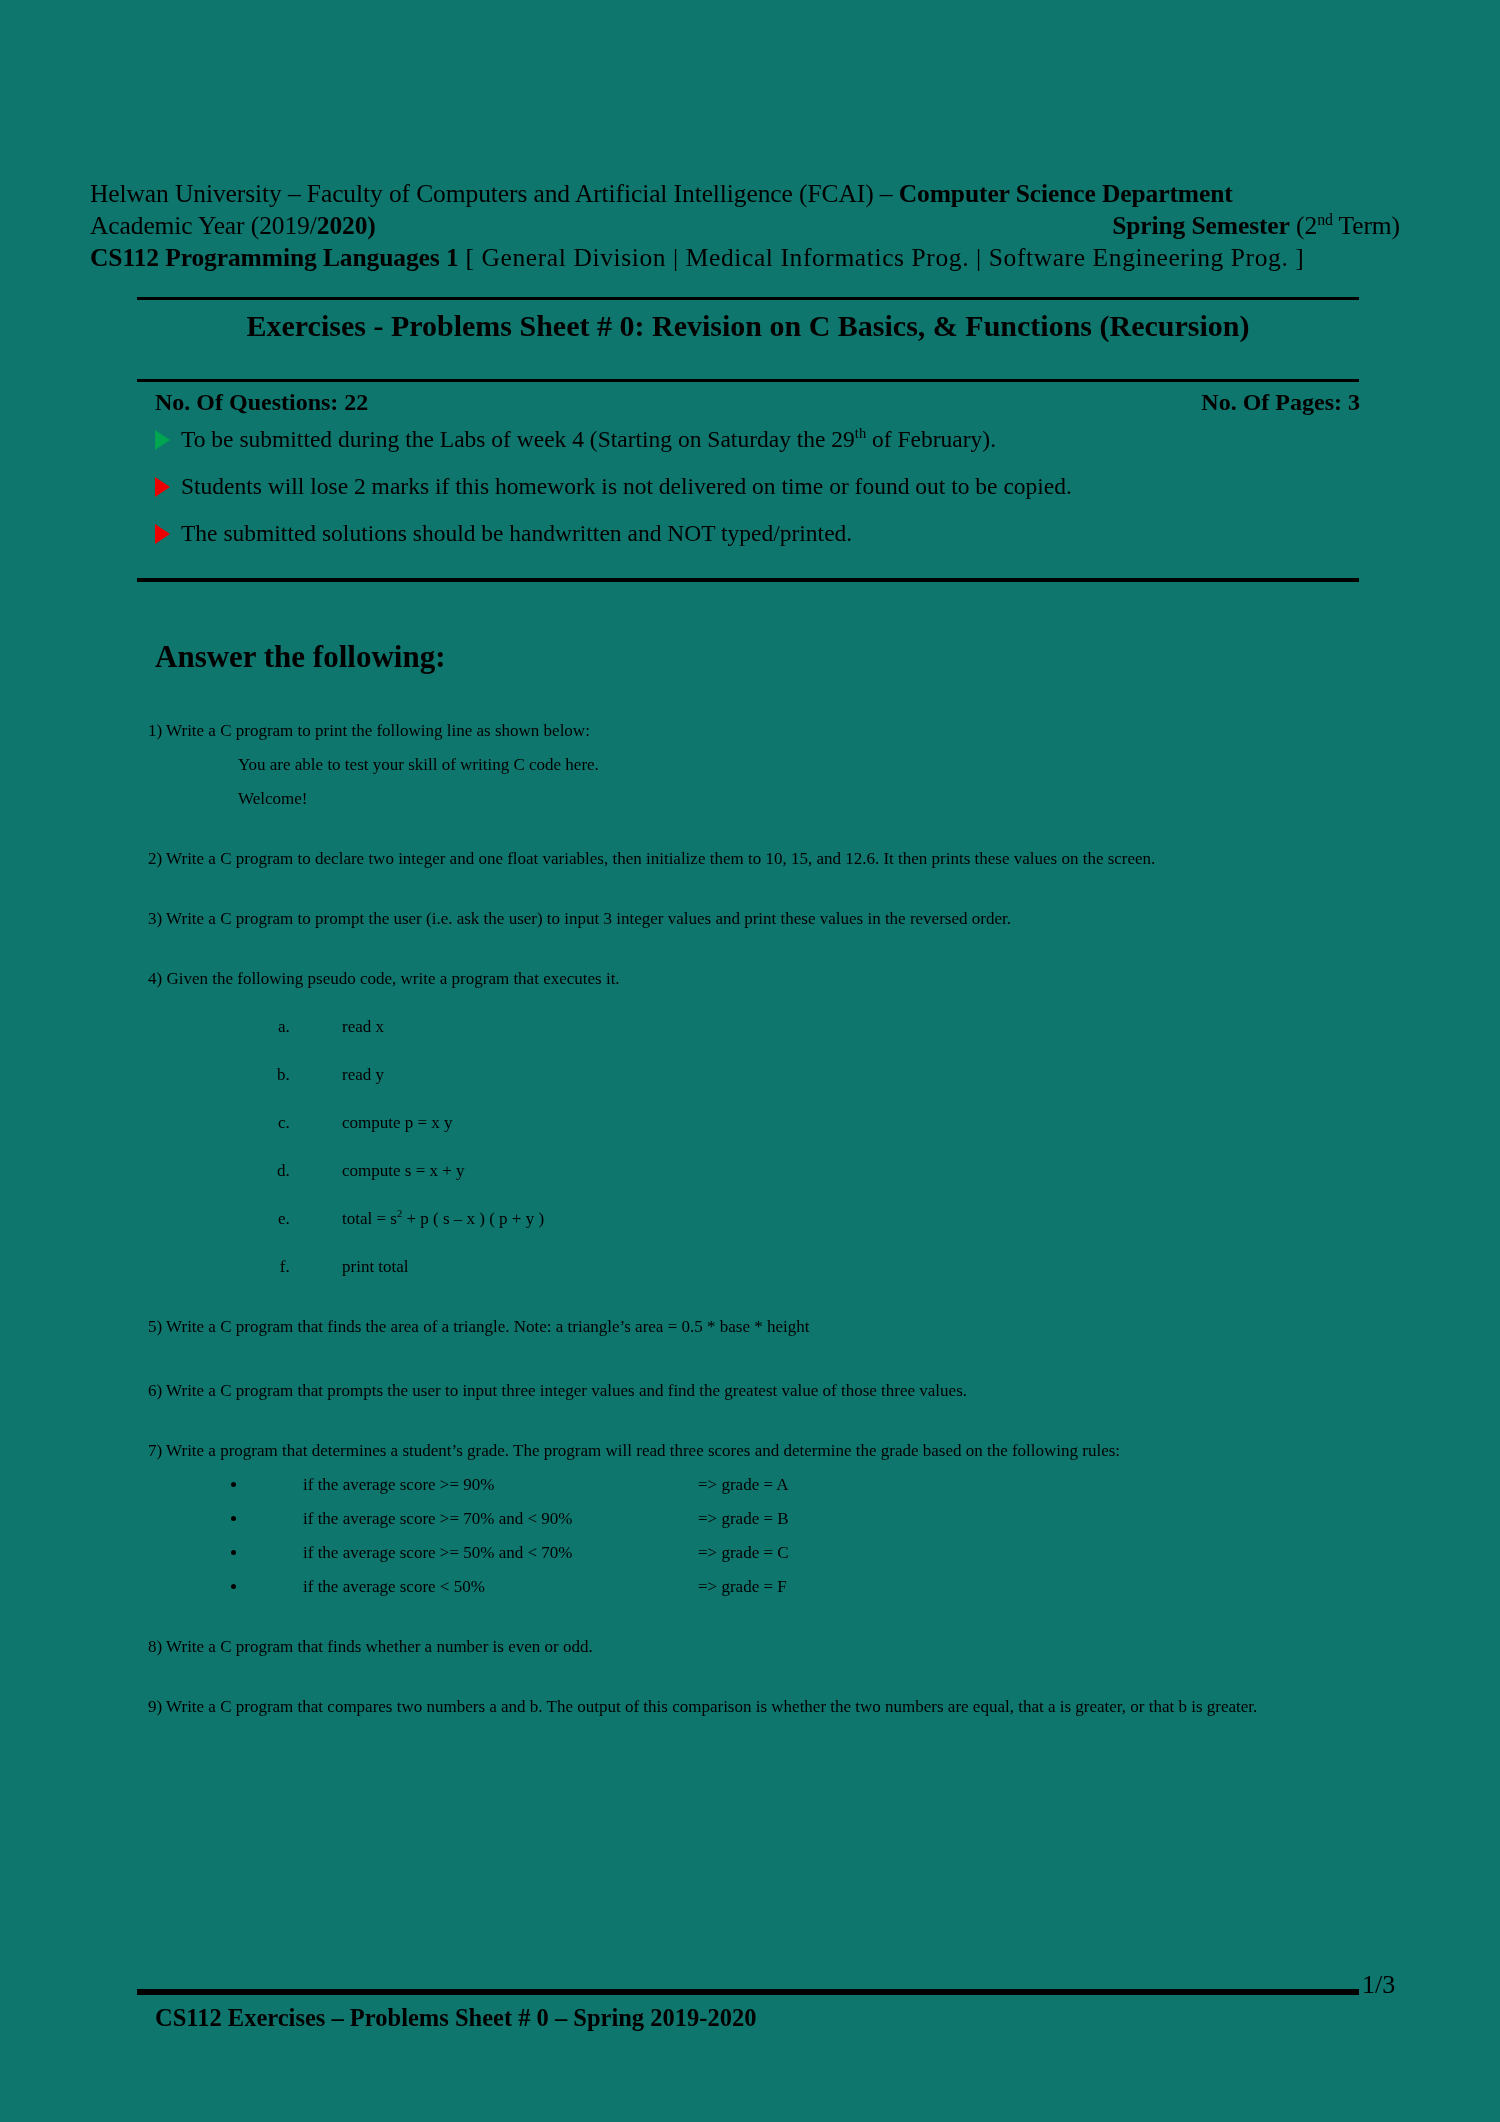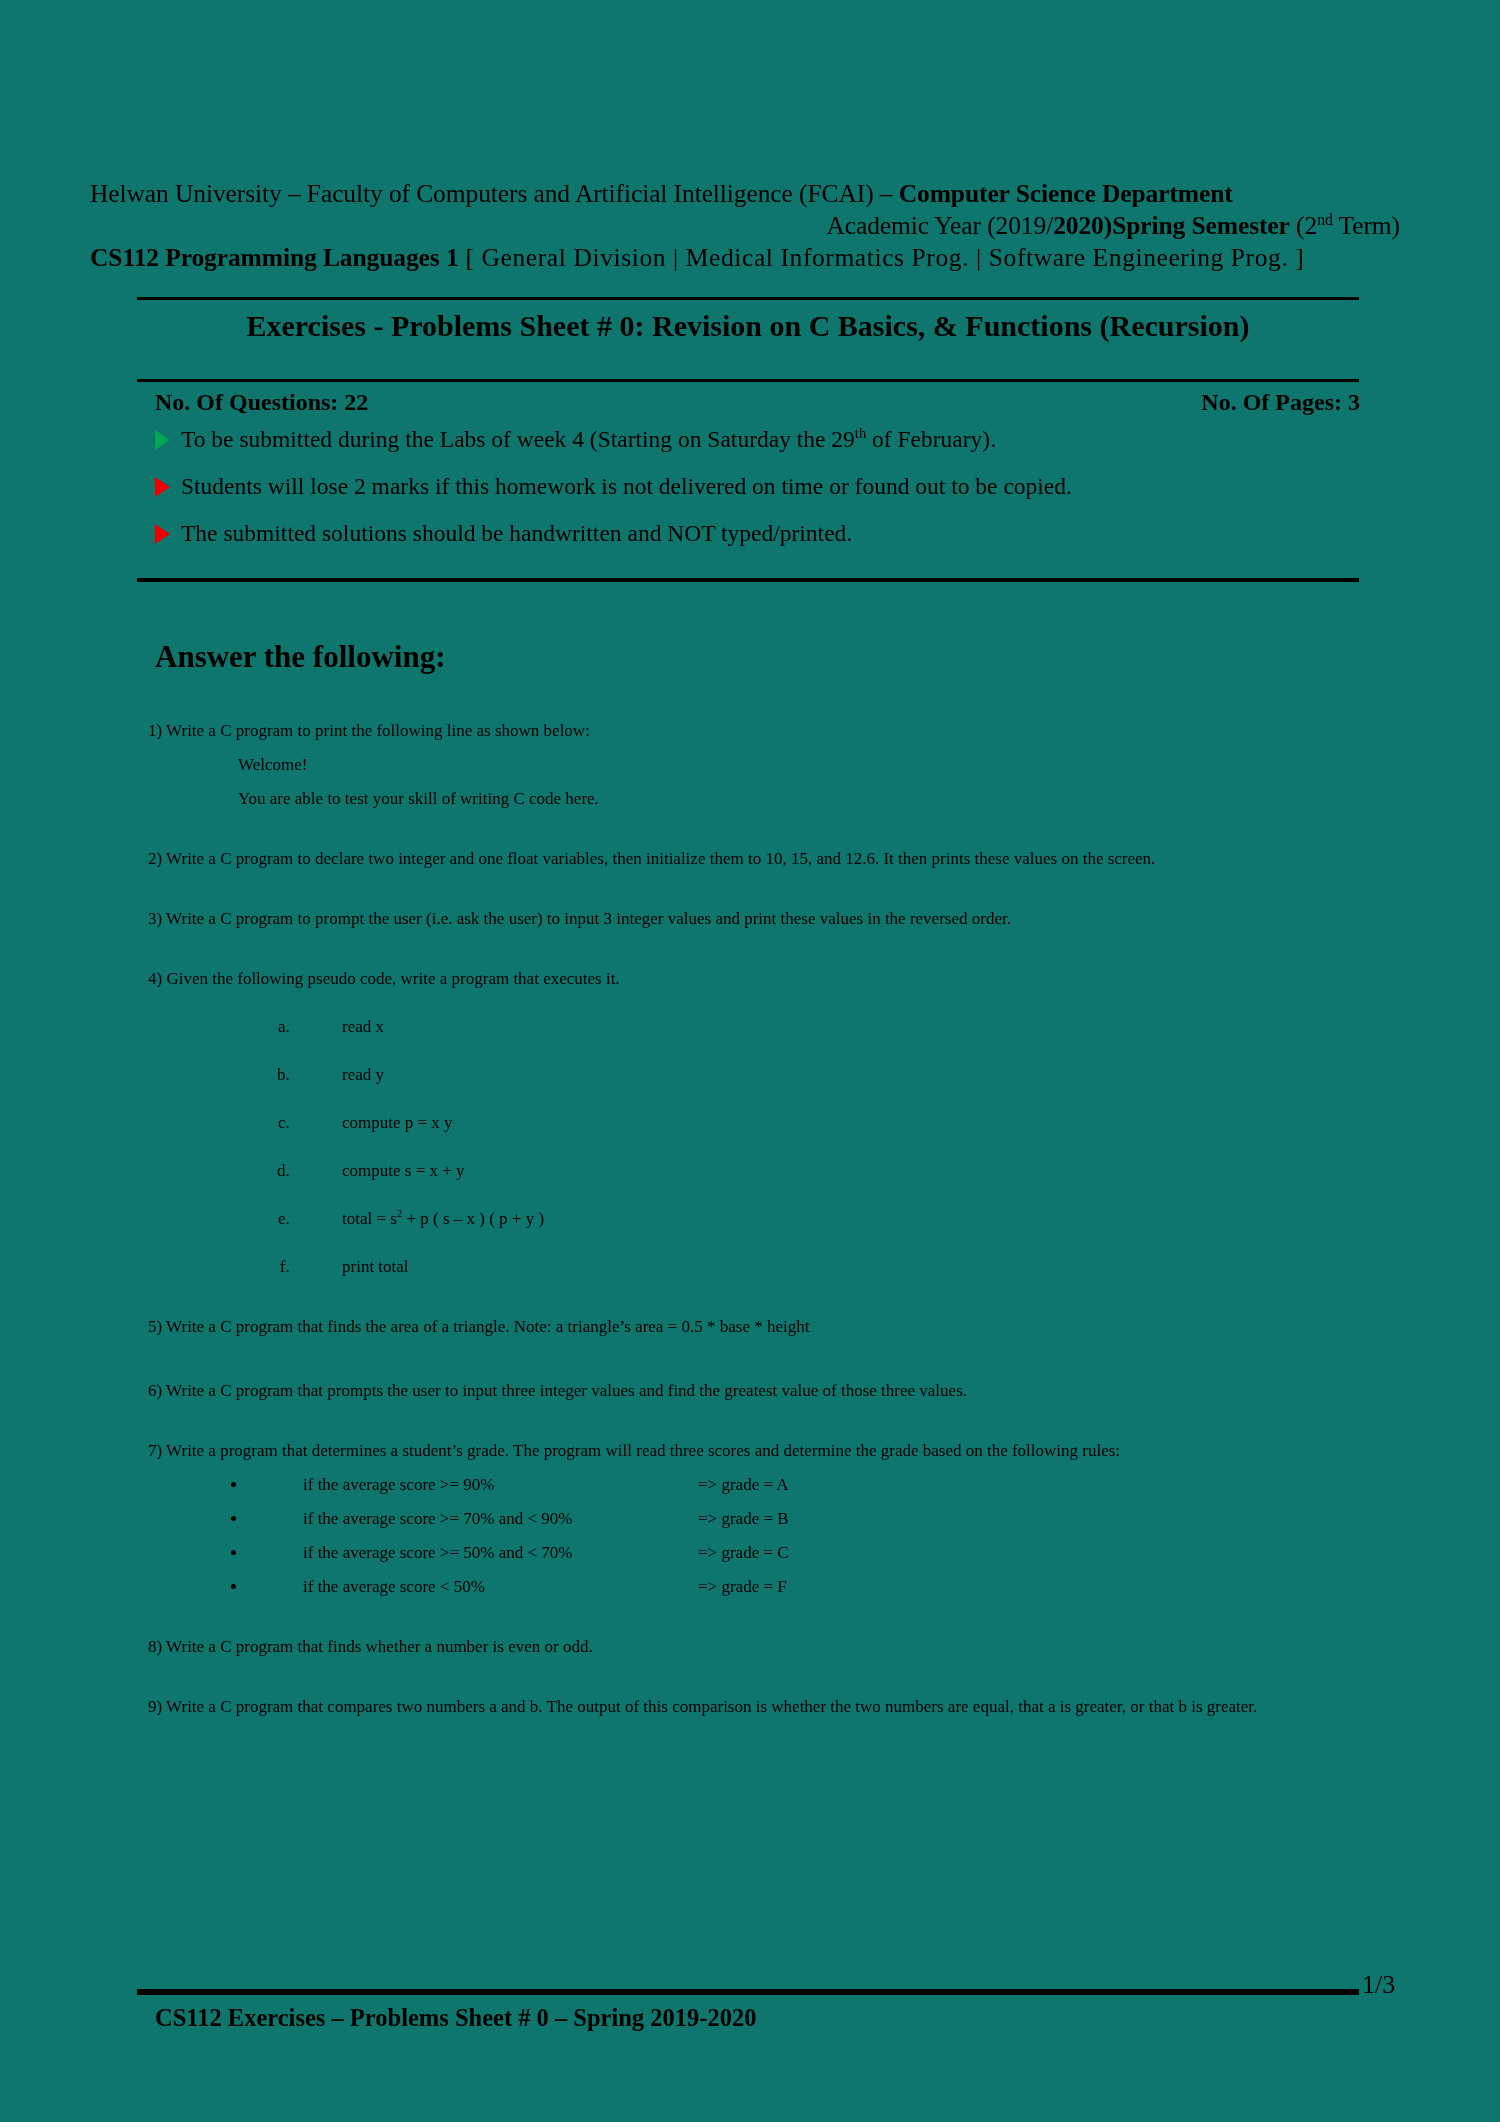--- a/index.html
+++ b/index.html
@@ -32,21 +32,21 @@
     width: 1310px;
   }
   .hdr-line {
     font-size: 25.5px;
     line-height: 32px;
     white-space: nowrap;
     letter-spacing: -0.1px;
   }
   .hdr-line.row {
     display: flex;
-    justify-content: flex-end;
+    justify-content: space-between;
     align-items: baseline;
   }
   .b { font-weight: bold; }
   .mono-ish { font-family: "Liberation Serif", serif; letter-spacing: 0.6px; }
   sup { font-size: 0.62em; vertical-align: super; line-height: 0; }
 
   
   .rule {
     position: absolute;
     background: #000000;
@@ -229,22 +229,22 @@
   </div>
 
   <div class="rule rule-3"></div>
 
   <div class="answer-head">Answer the following:</div>
 
   <div class="body">
 
     <div class="q">
       <p>1) Write a C program to print the following line as shown below:</p>
+      <p class="q-sub">You are able to test your skill of writing C code here.</p>
       <p class="q-sub">Welcome!</p>
-      <p class="q-sub">You are able to test your skill of writing C code here.</p>
     </div>
 
     <div class="q">
       <p>2) Write a C program to declare two integer and one float variables, then initialize them to 10, 15, and 12.6. It then prints these values on the screen.</p>
     </div>
 
     <div class="q">
       <p>3) Write a C program to prompt the user (i.e. ask the user) to input 3 integer values and print these values in the reversed order.</p>
     </div>
 

